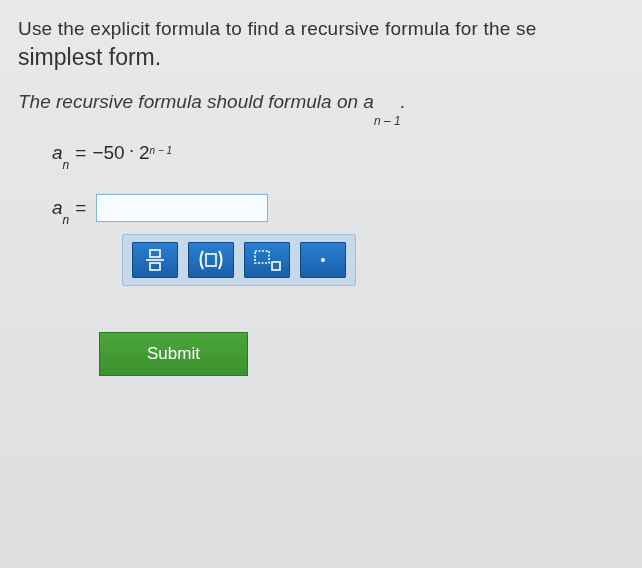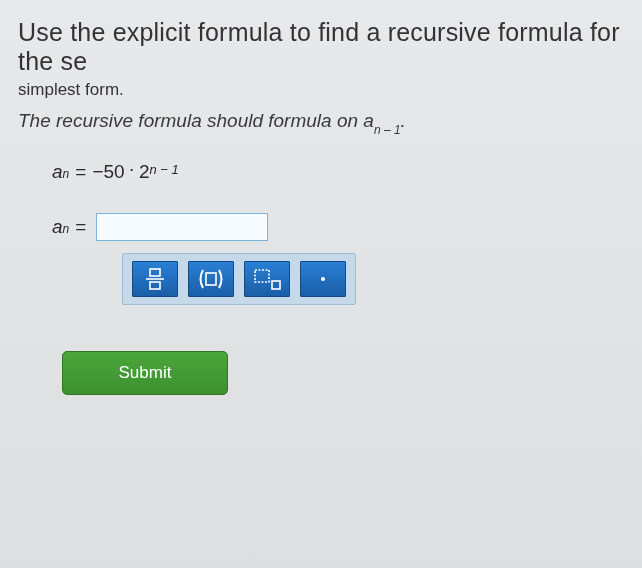--- a/index.html
+++ b/index.html
@@ -5,29 +5,29 @@
     * { box-sizing: border-box; margin: 0; padding: 0; }
     body {
       width: 642px;
       height: 568px;
       background: linear-gradient(180deg, #e8e9ea 0%, #dcdedf 100%);
       font-family: Arial, Helvetica, sans-serif;
       color: #2a2a2a;
       padding: 18px 0 0 18px;
       overflow: hidden;
     }
-    .line1 { font-size: 25px; color: #333; margin-bottom: 4px; letter-spacing: 0.2px; }
-    .line2 { font-size: 17px; color: #333; margin-bottom: 10px; }
+    .line1 { font-size: 19px; color: #333; margin-bottom: 4px; letter-spacing: 0.2px; }
+    .line2 { font-size: 23px; color: #333; margin-bottom: 20px; }
     .hint { font-size: 19px; font-style: italic; color: #3a3a3a; margin-bottom: 26px; }
     .depvar { white-space: nowrap; }
     .formula-row { display: flex; align-items: center; margin-left: 34px; margin-bottom: 30px; font-size: 19px; }
     .answer-row { display: flex; align-items: center; margin-left: 34px; margin-bottom: 12px; font-size: 19px; }
     .avar { font-style: italic; }
-    .sub { font-size: 12px; vertical-align: sub; font-style: italic; position: relative; top: 2px; }
-    .sup { font-size: 13px; vertical-align: super; font-style: italic; position: relative; top: -2px; }
+    .sub { font-size: 12px; vertical-align: sub; font-style: italic; position: relative; top: 12px; }
+    .sup { font-size: 10px; vertical-align: super; font-style: italic; position: relative; top: -2px; }
     .eq { margin: 0 6px; }
     .dot { position: relative; top: -3px; }
     .input-box {
       width: 172px;
       height: 28px;
       border: 1.5px solid #7ab6d9;
       background: #f5fbff;
       margin-left: 4px;
     }
     .toolbar {
@@ -49,31 +49,32 @@
       align-items: center;
       justify-content: center;
       color: #fff;
       cursor: pointer;
       border-radius: 1px;
     }
     .tool-btn svg { display: block; }
     .tool-dot { width:46px; }
     .submit-wrap { margin-top: 46px; margin-left: 44px; }
     .submit-btn {
-      width: 166px;
+      width: 149px;
       height: 44px;
       background: linear-gradient(180deg, #4aa63a 0%, #3d9130 100%);
       border: 1px solid #2f7523;
       color: #fff;
       font-size: 17px;
       display: flex;
       align-items: center;
       justify-content: center;
       cursor: pointer;
-      border-radius: 5px;
+      border-radius: 0;
+      margin-left: 37px;
     }
   </style>
 </head>
 <body>
 
 <div class="line1">Use the explicit formula to find a recursive formula for the se</div>
 <div class="line2">simplest form.</div>
 
 <div class="hint">
   <span>The recursive formula should formula on </span><span class="depvar"><span class="avar">a</span><span class="sub">n – 1</span></span><span>.</span>

